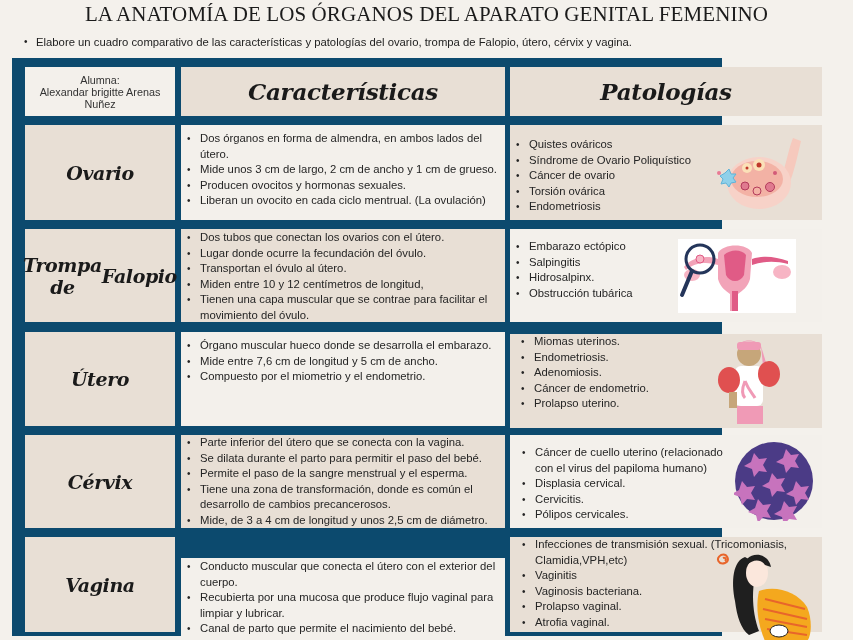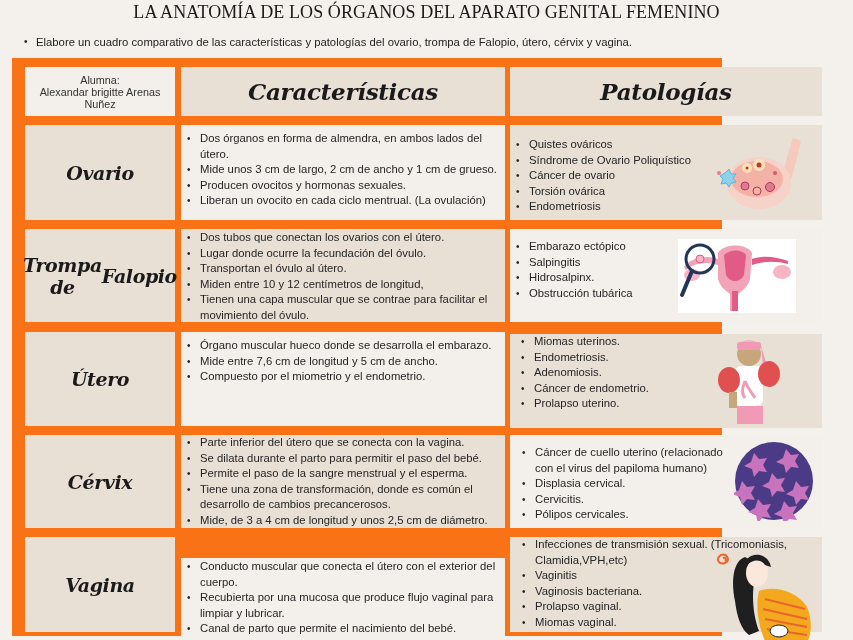--- a/index.html
+++ b/index.html
@@ -5,29 +5,29 @@
   html, body { margin:0; padding:0; }
   body {
     width:853px; height:640px; overflow:hidden;
     background:#f4f1ec;
     font-family:"Liberation Sans", sans-serif;
     color:#2a2a2a;
     position:relative;
   }
   .title {
     position:absolute; left:0; top:2px; width:853px; text-align:center;
-    font-family:"Liberation Serif", serif; font-size:18px; color:#1b1b1b;
+    font-family:"Liberation Serif", serif; font-size:21px; color:#1b1b1b;
     letter-spacing:0.1px; white-space:nowrap;
   }
   .instr {
     position:absolute; left:36px; top:36px; font-size:11.3px; color:#222; white-space:nowrap;
   }
   .instr::before { content:"•"; position:absolute; left:-12px; top:0; font-size:10px; }
   .panel {
-    position:absolute; left:12px; top:58px; width:710px; height:578px; background:#f97316;
+    position:absolute; left:12px; top:58px; width:710px; height:578px; background:#0c4a6e;
   }
   .cell { position:absolute; box-sizing:border-box; }
   .tan { background:#e8dfd5; }
   .light { background:#f3f0eb; }
   .script {
     font-family:"DejaVu Serif", serif; font-style:italic; font-weight:bold;
     color:#1a1a1a; text-align:center; display:flex; align-items:center; justify-content:center;
   }
   .hdr { font-size:23px; letter-spacing:-0.3px; }
   .organ { font-size:19px; line-height:22px; letter-spacing:-0.4px; }
@@ -196,21 +196,21 @@
       <li>Canal de parto que permite el nacimiento del bebé.</li>
       <li> Cambia de elasticidad durante la menstruación y el parto.</li>
     </ul>
   </div>
   <div class="cell tan pat" style="left:498px;top:479px;width:312px;height:95px;">
     <ul style="padding-top:0px;padding-left:25px;width:282px;position:relative;z-index:2;">
       <li>Infecciones de transmisión sexual. (Tricomoniasis, Clamidia,VPH,etc)</li>
       <li>Vaginitis</li>
       <li>Vaginosis bacteriana.</li>
       <li>Prolapso vaginal.</li>
-      <li>Miomas vaginal.</li>
+      <li>Atrofia vaginal.</li>
     </ul>
     <svg class="pic" style="left:205px;top:14px;z-index:1;" width="110" height="90" viewBox="0 0 110 90">
       <path d="M6 4 c-6 4 -2 10 4 8 c6 -2 2 -10 -4 -8 z m2 3 c2 -1 4 1 2 3" stroke="#e8652b" stroke-width="2" fill="none"></path>
       <path d="M30 6 C18 10 16 30 20 50 C22 66 26 78 34 84 L44 80 C36 60 36 30 44 14 Z" fill="#1f1f1f"></path>
       <ellipse cx="42" cy="22" rx="11" ry="14" fill="#fbe7dc"></ellipse>
       <path d="M32 8 C40 0 54 4 56 16 L50 14 C46 8 38 8 32 14 Z" fill="#1f1f1f"></path>
       <path d="M44 40 C60 34 82 40 92 56 C98 70 96 86 92 90 L50 90 C44 76 40 58 44 40 Z" fill="#f4a81e"></path>
       <path d="M50 48 l40 10 M48 58 l44 10 M50 68 l42 8 M52 78 l40 6" stroke="#e8652b" stroke-width="2"></path>
       <ellipse cx="64" cy="80" rx="9" ry="6" fill="#ffffff" stroke="#1f1f1f"></ellipse>
     </svg>

